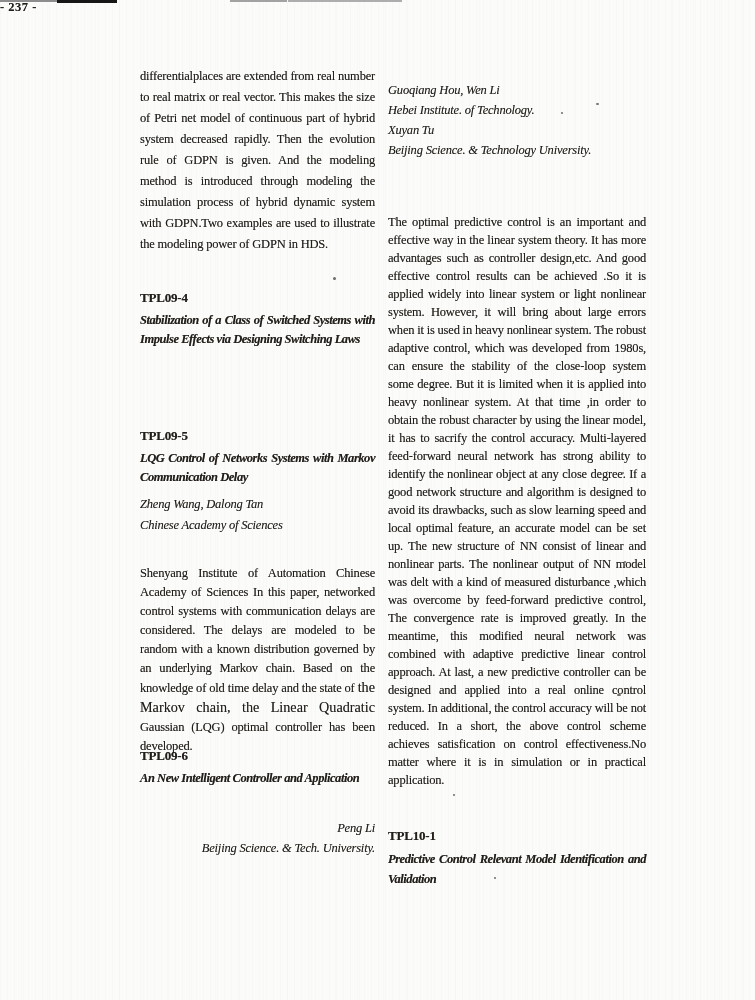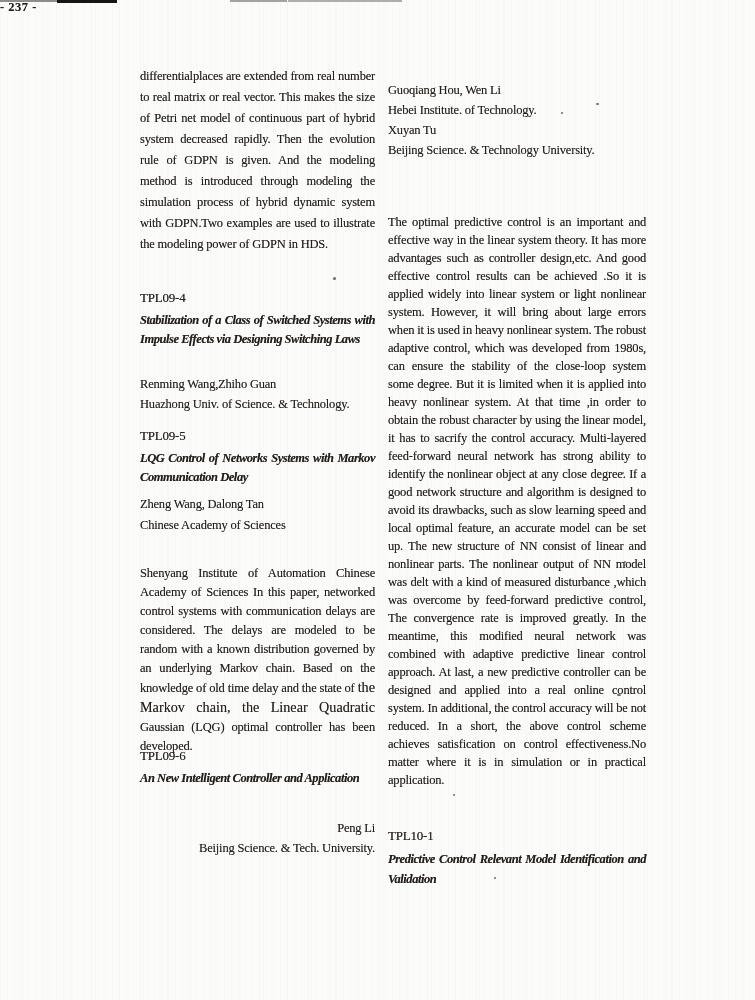--- a/index.html
+++ b/index.html
@@ -24,31 +24,31 @@
   .body-text {
     font-size:12.5px;
     letter-spacing:-0.2px;
     text-align:justify;
     text-shadow:0 0 0.5px rgba(35,30,25,0.5);
   }
   .lh22 { line-height:21px; }
   .lh19 { line-height:19px; }
   .lh18 { line-height:18px;margin-top:35px; }
   .paper-code {
-    font-weight:normal; font-size:13px; letter-spacing:-0.2px;
+    font-weight:bold; font-size:13px; letter-spacing:-0.2px;
     text-shadow:0 0 0.5px rgba(35,30,25,0.55);
   }
   .paper-title {
     font-weight:bold; font-size:12.5px; letter-spacing:-0.45px;
     line-height:19px; text-align:justify;
     text-shadow:0 0 0.5px rgba(35,30,25,0.55);
     font-style:italic;
   }
   .authors-line, .affil-line {
-    font-size:12.5px; letter-spacing:-0.2px;
+    font-style:italic; font-size:12.5px; letter-spacing:-0.2px;
     text-shadow:0 0 0.4px rgba(35,30,25,0.45);
   }
   .author-block .authors-line { display:block; }
   .em-large { font-size:14.2px; letter-spacing:0; }
   .footer {
     position:absolute; left:0; top:904; width:755px;
     text-align:left; font-size:12.5px; font-weight:bold;
     letter-spacing:0.5px;
     text-shadow:0 0 0.4px rgba(35,30,25,0.5);
   }
@@ -76,24 +76,20 @@
   <div class="speck" style="left:622px;top:472px;width:2px;height:2px;"></div>
   <div class="speck" style="left:624px;top:561px;width:2px;height:2px;"></div>
   <div class="speck" style="left:617px;top:694px;width:4px;height:2px;border-radius:40%;"></div>
   <div class="speck" style="left:453px;top:794px;width:2px;height:2px;"></div>
   <div class="speck" style="left:494px;top:877px;width:2px;height:2px;"></div>
 
   <div class="block body-text lh22" style="left:140px; top:66px; width:235px;">differentialplaces are extended from real number to real matrix or real vector. This makes the size of Petri net model of continuous part of hybrid system decreased rapidly. Then the evolution rule of GDPN is given. And the modeling method is introduced through modeling the simulation process of hybrid dynamic system with GDPN.Two examples are used to illustrate the modeling power of GDPN in HDS.</div>
 
   <div class="block paper-code" style="left:140px; top:290px; width:235px;">TPL09-4</div>
   <div class="block paper-title" style="left:140px; top:311px; width:235px;">Stabilization of a Class of Switched Systems with Impulse Effects via Designing Switching Laws</div>
-  <div class="block author-block" style="left:140px; top:374px; width:235px; line-height:20px;">
-    <span class="authors-line">Renming Wang,Zhiho Guan</span>
-    <span class="authors-line affil-line">Huazhong Univ. of Science. &amp; Technology.</span>
-  </div>
 
   <div class="block paper-code" style="left:140px; top:428px; width:235px;">TPL09-5</div>
   <div class="block paper-title" style="left:140px; top:449px; width:235px;">LQG Control of Networks Systems with Markov Communication Delay</div>
   <div class="block author-block" style="left:140px; top:494px; width:235px; line-height:21px;">
     <span class="authors-line">Zheng Wang, Dalong Tan</span>
     <span class="authors-line affil-line">Chinese Academy of Sciences</span>
   </div>
   <div class="block body-text lh19" style="left:140px; top:548px; width:235px;margin-top:16px;">
     <span>Shenyang Institute of Automation Chinese Academy of Sciences In this paper, networked control systems with communication delays are considered. The delays are modeled to be random with a known distribution governed by an underlying Markov chain. Based on the knowledge of old time delay and the state of </span><span class="em-large">the Markov chain, the Linear Quadratic</span><span> Gaussian (LQG) optimal controller has been developed.</span>
   </div>

